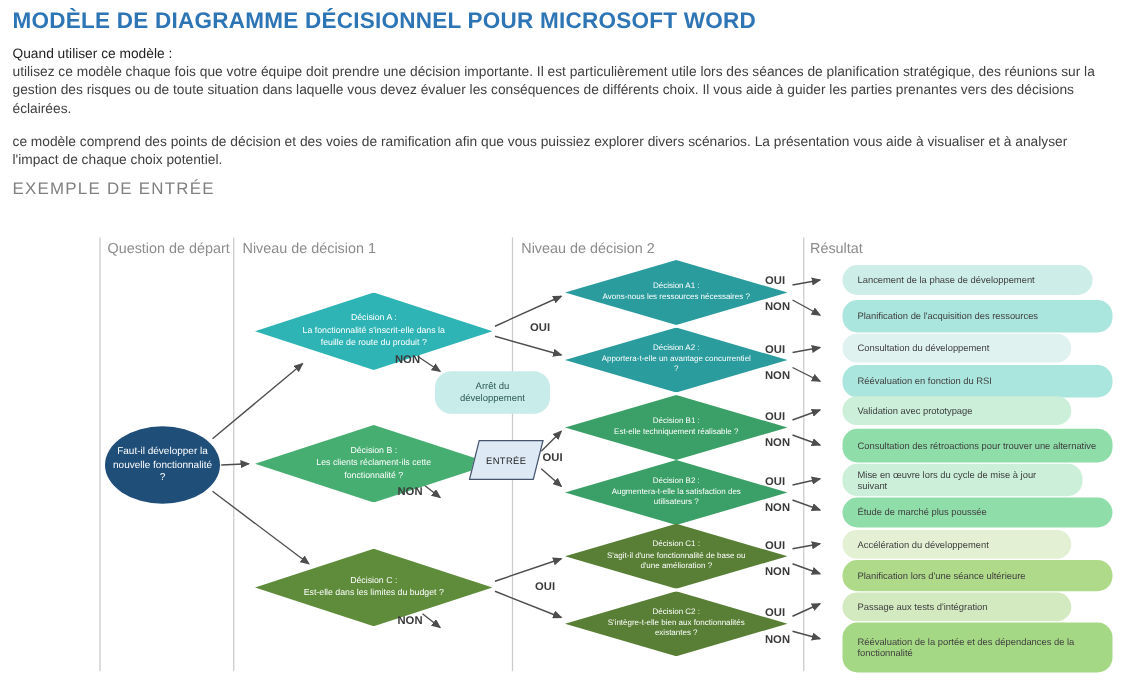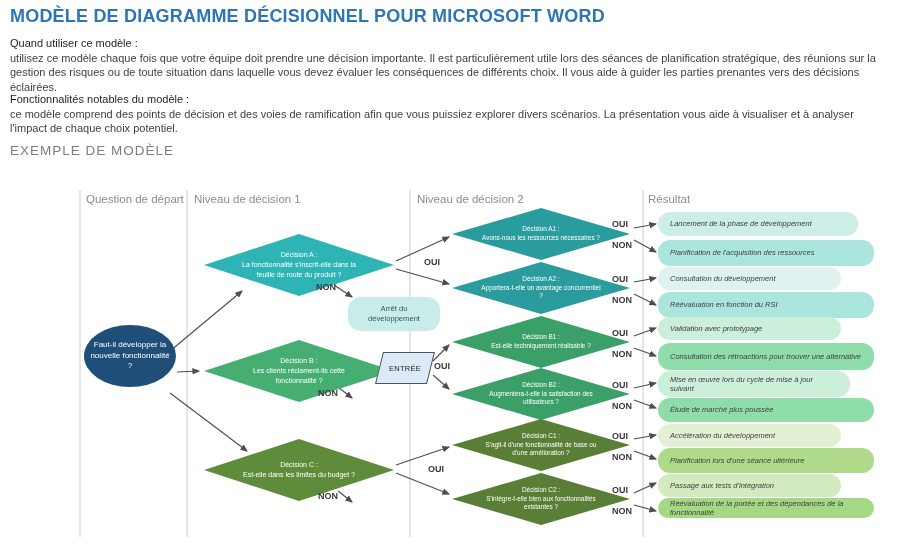--- a/index.html
+++ b/index.html
@@ -13,61 +13,61 @@
   #intro2 { top:92px; }
   .example-heading { position:absolute; left:10px; top:143px; font-size:13.5px; color:#7F7F7F; letter-spacing:1px; }
 
   #diagram { position:absolute; left:0; top:185px; width:900px; height:364px; }
   #connectors { position:absolute; left:0; top:0; width:900px; height:364px; }
   .colline { stroke:#CBCBCB; stroke-width:1; }
   .arrow  { stroke:#4D4D4D; stroke-width:1.1; fill:none; }
 
   .col-header { position:absolute; top:8px; font-size:11.5px; color:#8C8C8C; white-space:nowrap; }
 
-  .start { position:absolute; left:84px; top:140px; width:92px; height:62px; border-radius:50%;
+  .start { position:absolute; left:84px; top:156px; width:92px; height:62px; border-radius:50%;
            display:flex; align-items:center; justify-content:center; text-align:center;
            color:#fff; font-size:8px; line-height:1.3; padding:6px; }
 
   .diamond { position:absolute; clip-path:polygon(50% 0,100% 50%,50% 100%,0 50%);
              display:flex; align-items:center; justify-content:center; text-align:center; color:#fff; }
   .l1 { width:190px; height:62px; font-size:7px; }
   .l2 { width:178px; height:52px; font-size:6.4px; }
   .dtxt { width:70%; line-height:1.4; }
   .dtxt span { display:block; }
 
   .outcome { position:absolute; border-radius:13px; display:flex; align-items:center; justify-content:center;
              text-align:center; font-size:7.6px; line-height:1.3; padding:3px 8px; }
 
-  .pill { position:absolute; left:658px; border-radius:12px; display:flex; align-items:center;
-          font-size:7.5px; line-height:1.25; color:#404040; padding:0 12px;font-style:italic; }
+  .pill { position:absolute; left:674px; border-radius:12px; display:flex; align-items:center;
+          font-size:7.5px; line-height:1.25; color:#404040; padding:0 12px; }
 
   .entry { position:absolute; left:379px; top:167px; width:52px; height:32px; transform:skewX(-14deg);
            background:#DEE9F6; border:1px solid #44546A; display:flex; align-items:center; justify-content:center; }
   .entry span { transform:skewX(14deg); font-size:7.5px; color:#222; letter-spacing:.3px; }
 
   .branch { position:absolute; font-size:9px; font-weight:bold; color:#3A3A3A; white-space:nowrap; }
 </style>
 </head>
 <body>
 
 <div id="stage">
 
   <div class="page-title">MODÈLE DE DIAGRAMME DÉCISIONNEL POUR MICROSOFT WORD</div>
 
   <div class="intro" id="intro1">
     <span class="sec-head">Quand utiliser ce modèle :</span><br>
     <span>utilisez ce modèle chaque fois que votre équipe doit prendre une décision importante. Il est particulièrement utile lors des séances de planification stratégique, des réunions sur la gestion des risques ou de toute situation dans laquelle vous devez évaluer les conséquences de différents choix. Il vous aide à guider les parties prenantes vers des décisions éclairées.</span>
   </div>
 
   <div class="intro" id="intro2">
-    <span class="sec-head">Fonctionnalités notables du modèle :</span><br>
+    <br>
     <span>ce modèle comprend des points de décision et des voies de ramification afin que vous puissiez explorer divers scénarios. La présentation vous aide à visualiser et à analyser l'impact de chaque choix potentiel.</span>
   </div>
 
-  <div class="example-heading">EXEMPLE DE MODÈLE</div>
+  <div class="example-heading">EXEMPLE DE ENTRÉE</div>
 
   <div id="diagram">
 
     <svg id="connectors" width="900" height="364" viewBox="0 0 900 364">
       <defs>
         <marker id="ah" markerWidth="7" markerHeight="6" refX="6" refY="3" orient="auto">
           <path d="M0,0 L7,3 L0,6 Z" fill="#4D4D4D"></path>
         </marker>
       </defs>
       <line class="colline" x1="80" y1="5" x2="80" y2="352"></line>
@@ -224,18 +224,18 @@
       </div>
     <div class="pill" style="top: 239px; width: 183px; height: 23px; background-color: rgb(227, 240, 212);">
         <span>Accélération du développement</span>
       </div>
     <div class="pill" style="top: 263px; width: 216px; height: 25px; background-color: rgb(174, 218, 137);">
         <span>Planification lors d'une séance ultérieure</span>
       </div>
     <div class="pill" style="top: 289px; width: 183px; height: 23px; background-color: rgb(211, 233, 192);">
         <span>Passage aux tests d'intégration</span>
       </div>
-    <div class="pill" style="top: 313px; width: 216px; height: 20px; background-color: rgb(165, 216, 132);">
+    <div class="pill" style="top: 313px; width: 216px; height: 40px; background-color: rgb(165, 216, 132);">
         <span>Réévaluation de la portée et des dépendances de la fonctionnalité</span>
       </div>
 
   </div>
 </div>
 
 </body></html>

